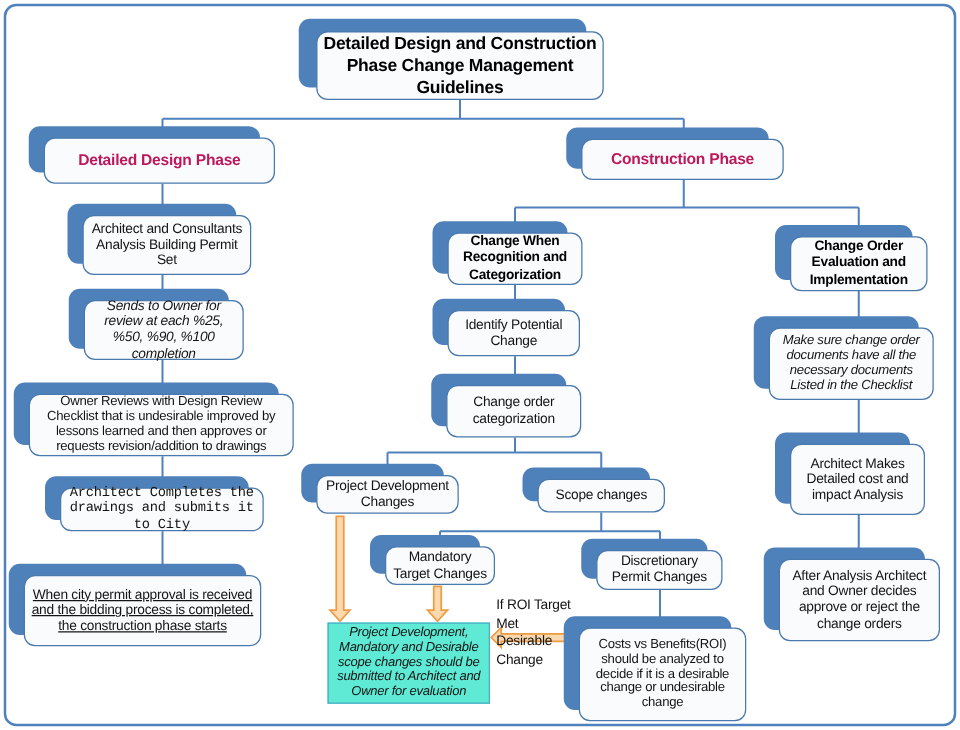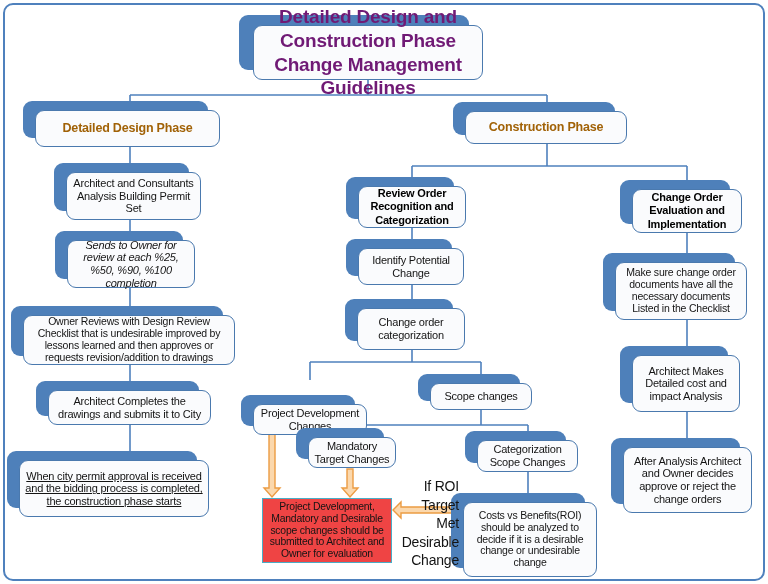--- a/index.html
+++ b/index.html
@@ -4,26 +4,26 @@
 <style>
   html,body{margin:0;padding:0;background:#fff;}
   body{width:768px;height:584px;position:relative;overflow:hidden;
        font-family:"Liberation Sans","DejaVu Sans",sans-serif;color:#141414;}
   .frame{position:absolute;inset:3px;border:2px solid #4f81bd;border-radius:10px;z-index:0;}
   .wires{position:absolute;inset:0;z-index:1;}
   .node{position:absolute;box-sizing:border-box;display:flex;align-items:center;justify-content:center;
         text-align:center;background:#fafbfd;border:1.4px solid #4a79ae;border-radius:9px;
         box-shadow:-12px -9px 0 #4e80ba;font-size:11px;line-height:1.14;letter-spacing:-0.2px;
         padding:2px 4px;z-index:2;}
-  .hdr{font-weight:bold;font-size:12.5px;color:#a16207;}
+  .hdr{font-weight:bold;font-size:12.5px;color:#be185d;}
   .hdr-sm{font-weight:bold;font-size:11px;color:#000;line-height:1.2;}
-  .t-title{font-weight:bold;font-size:19px;color:#701a75;line-height:1.25;box-shadow:-14px -10px 0 #4e80ba;}
+  .t-title{font-weight:bold;font-size:14px;color:#000000;line-height:1.25;box-shadow:-14px -10px 0 #4e80ba;}
   .sm{font-size:10.5px;}
-  .teal{border:1.6px solid #4bacc6;border-radius:0;box-shadow:none;background:#ef4444;font-size:10.4px;}
-  .floating-label{position:absolute;z-index:3;text-align:right;font-size:14px;line-height:1.33;
+  .teal{border:1.6px solid #4bacc6;border-radius:0;box-shadow:none;background:#5eead4;font-size:10.4px;font-style:italic;}
+  .floating-label{position:absolute;z-index:3;text-align:left;font-size:11px;line-height:1.33;
         letter-spacing:-0.2px;background:transparent;}
 </style>
 </head>
 <body>
 
 <div class="frame"></div>
 
 <svg class="wires" width="768" height="584" viewBox="0 0 768 584">
   <path d="M368 80 V95 M130 95 H547 M130 95 V111 M547 95 V111
            M130 147 V172 M130 220 V240 M130 288 V315 M130 365 V390 M130 425 V460
@@ -39,33 +39,33 @@
     <path d="M462 507 L401 507 L401 502 L393 510 L401 518 L401 513 L462 513 Z"></path>
   </g>
 </svg>
 
 <div class="node t-title" style="left:253px;top:25px;width:230px;height:55px;">Detailed Design and Construction Phase Change Management Guidelines</div>
 
 <div class="node hdr" style="left:35px;top:110px;width:185px;height:37px;">Detailed Design Phase</div>
 <div class="node" style="left:66px;top:172px;width:135px;height:48px;">Architect and Consultants Analysis Building Permit Set</div>
 <div class="node" style="left:67px;top:240px;width:128px;height:48px;font-style:italic;">Sends to Owner for review at each %25, %50, %90, %100 completion</div>
 <div class="node sm" style="left:23px;top:315px;width:212px;height:50px;">Owner Reviews with Design Review Checklist that is undesirable improved by lessons learned and then approves or requests revision/addition to drawings</div>
-<div class="node" style="left:48px;top:390px;width:163px;height:35px;">Architect Completes the drawings and submits it to City</div>
+<div class="node" style="left:48px;top:390px;width:163px;height:35px;font-family:Liberation Mono, monospace;">Architect Completes the drawings and submits it to City</div>
 <div class="node" style="left:19px;top:460px;width:190px;height:57px;text-decoration:underline;">When city permit approval is received and the bidding process is completed, the construction phase starts</div>
 
 <div class="node hdr" style="left:465px;top:111px;width:162px;height:33px;">Construction Phase</div>
 
-<div class="node hdr-sm" style="left:358px;top:186px;width:108px;height:42px;">Review Order Recognition and Categorization</div>
+<div class="node hdr-sm" style="left:358px;top:186px;width:108px;height:42px;">Change When Recognition and Categorization</div>
 <div class="node" style="left:358px;top:248px;width:106px;height:37px;">Identify Potential Change</div>
 <div class="node" style="left:357px;top:308px;width:108px;height:42px;">Change order categorization</div>
-<div class="node" style="left:253px;top:380px;width:114px;height:31px;margin-top:24px;">Project Development Changes</div>
+<div class="node" style="left:253px;top:380px;width:114px;height:31px;">Project Development Changes</div>
 <div class="node" style="left:430px;top:383px;width:102px;height:27px;">Scope changes</div>
 <div class="node" style="left:308px;top:437px;width:88px;height:31px;">Mandatory Target Changes</div>
-<div class="node" style="left:477px;top:440px;width:101px;height:32px;">Categorization Scope Changes</div>
+<div class="node" style="left:477px;top:440px;width:101px;height:32px;">Discretionary Permit Changes</div>
 
 <div class="node teal" style="left:262px;top:498px;width:130px;height:65px;">Project Development, Mandatory and Desirable scope changes should be submitted to Architect and Owner for evaluation</div>
 <div class="floating-label" style="left:397px;top:477px;width:62px;">If ROI Target Met Desirable Change</div>
 <div class="node sm" style="left:463px;top:502px;width:134px;height:75px;">Costs vs Benefits(ROI) should be analyzed to decide if it is a desirable change or undesirable change</div>
 
 <div class="node hdr-sm" style="left:632px;top:189px;width:110px;height:44px;">Change Order Evaluation and Implementation</div>
-<div class="node sm" style="left:615px;top:262px;width:132px;height:58px;">Make sure change order documents have all the necessary documents Listed in the Checklist</div>
+<div class="node sm" style="left:615px;top:262px;width:132px;height:58px;font-style:italic;">Make sure change order documents have all the necessary documents Listed in the Checklist</div>
 <div class="node" style="left:632px;top:355px;width:108px;height:57px;">Architect Makes Detailed cost and impact Analysis</div>
 <div class="node" style="left:623px;top:447px;width:129px;height:66px;">After Analysis Architect and Owner decides approve or reject the change orders</div>
 
 </body></html>

